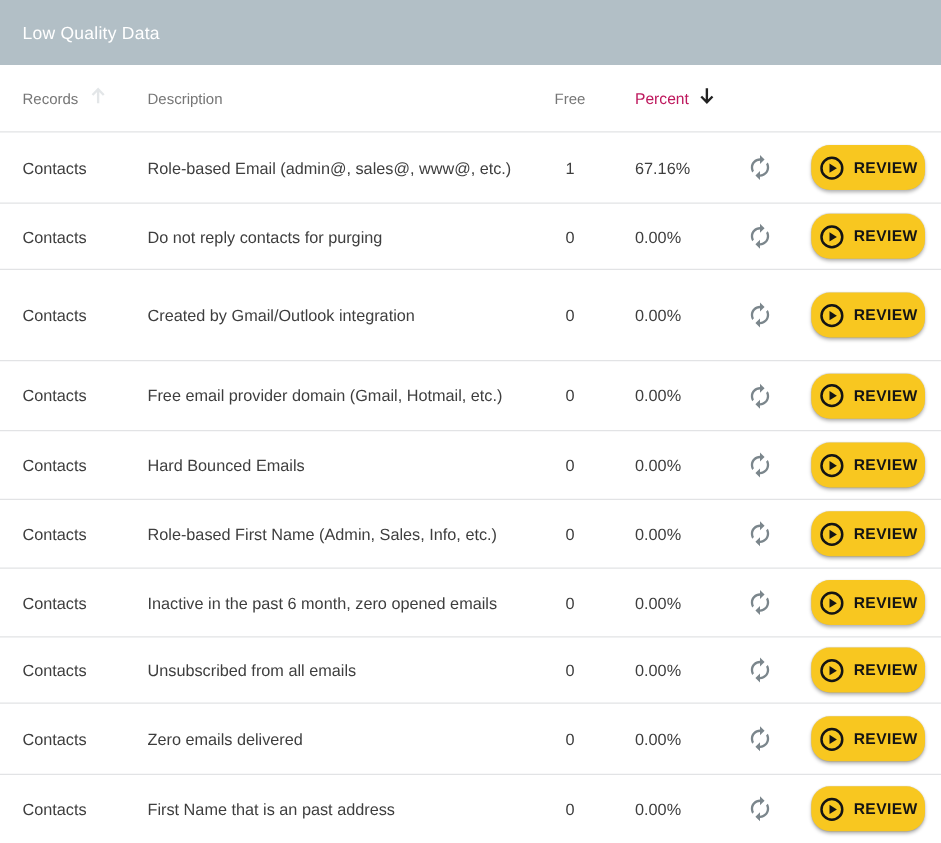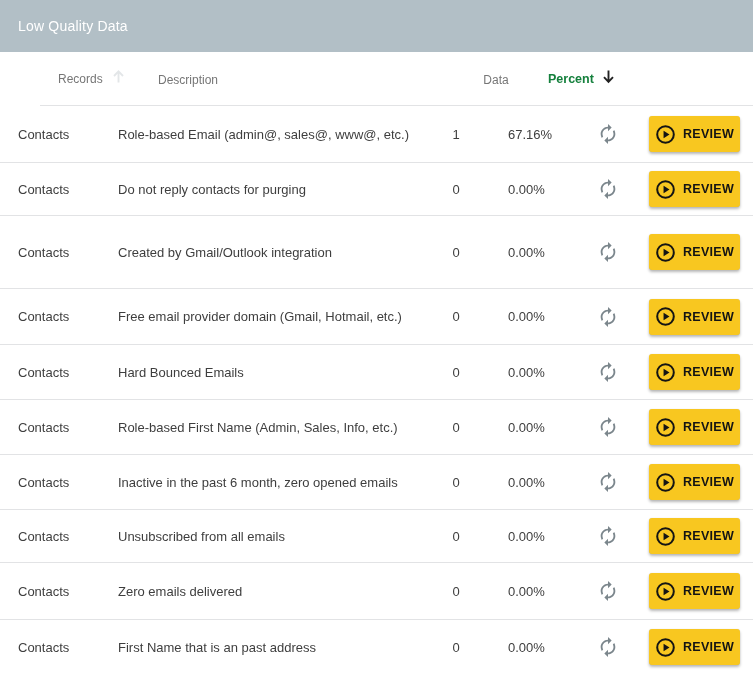--- a/index.html
+++ b/index.html
@@ -32,33 +32,32 @@
   
   .grid {
     display: grid;
     grid-template-columns: 118px 312px 52px 88px 75px 108px;
     align-items: center;
   }
   
   .header-row {
     height: 54px;
     border-bottom: 1px solid var(--divider, #dcdee0);
-    margin-left: 40px;
   }
   .col-label {
     font-size: 12px;
     color: var(--muted-text, #767676);
     font-weight: 400;
   }
   .col-records { padding-left: 18px; display: flex; align-items: center; gap: 8px; cursor: pointer; }
   .col-count { text-align: center; cursor: pointer; }
   .col-percent { padding-left: 26px; display: flex; align-items: center; gap: 7px; cursor: pointer; }
   .col-percent .col-label {
-    color: #15803d;
-    font-weight: 700;
+    color: #be185d;
+    font-weight: 400;
     font-size: 12.5px;
   }
   .ghost-arrow { opacity: 0.45; }
   
   .row { border-bottom: 1px solid var(--divider, #e3e4e6); }
   .row.last { border-bottom: none; }
   .h57 { height: 57px; } .h53 { height: 53px; } .h73 { height: 73px; }
   .h56 { height: 56px; } .h55 { height: 55px; } .h54 { height: 54px; }
   .cell { font-size: 13px; color: var(--body-text, #3e3e3e); }
   .cell.records { padding-left: 18px; }
@@ -70,21 +69,21 @@
     width: 30px; height: 30px;
     display: flex; align-items: center; justify-content: center;
     padding: 0;
   }
   .refresh-btn svg { width: 22px; height: 22px; fill: var(--icon-gray, #7b868c); }
   .cell.action { display: flex; justify-content: flex-start; padding-left: 4px; }
   .review-btn {
     width: 91px; height: 36px;
     background: var(--button-bg, #f8c720);
     color: var(--button-text, #141414);
-    border: none; border-radius: 3px;
+    border: none; border-radius: 15px;
     display: inline-flex; align-items: center; justify-content: center;
     gap: 7px;
     font-family: inherit;
     font-size: 12.5px; font-weight: 700;
     letter-spacing: 0.3px;
     cursor: pointer;
     box-shadow: 0 2px 3px rgba(0,0,0,0.28), 0 0 1px rgba(0,0,0,0.14);
   }
   .review-btn .play { display: flex; }
 </style>
@@ -121,21 +120,21 @@
       <span class="ghost-arrow">
         <svg width="15" height="15" viewBox="0 0 15 15">
             <use href="#def-arrow-up"></use>
           </svg>
       </span>
     </div>
     <div>
       <span class="col-label">Description</span>
     </div>
     <div class="col-count">
-      <span class="col-label">Data</span>
+      <span class="col-label">Free</span>
     </div>
     <div class="col-percent">
       <span class="col-label">Percent</span>
       <span>
         <svg width="15" height="15" viewBox="0 0 15 15">
             <use href="#def-arrow-down"></use>
           </svg>
       </span>
     </div>
     <div></div>

